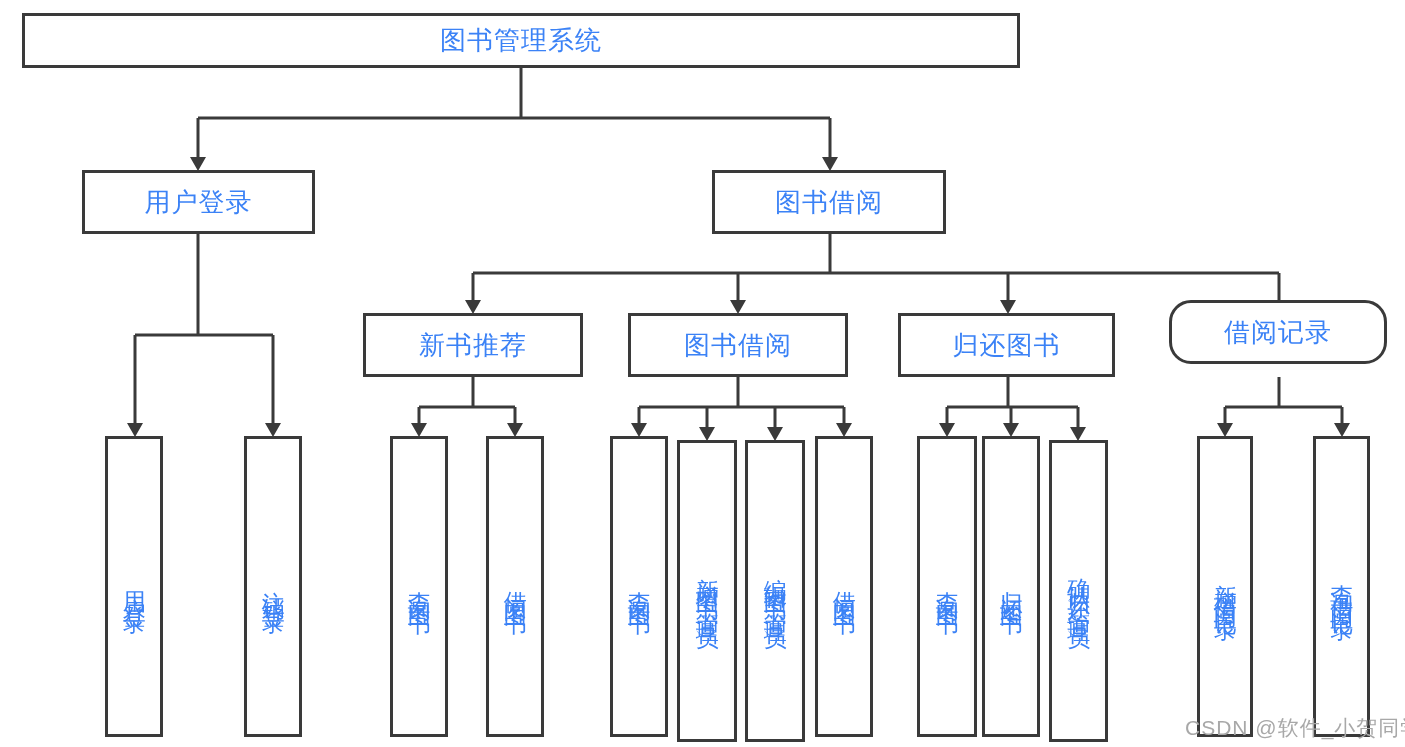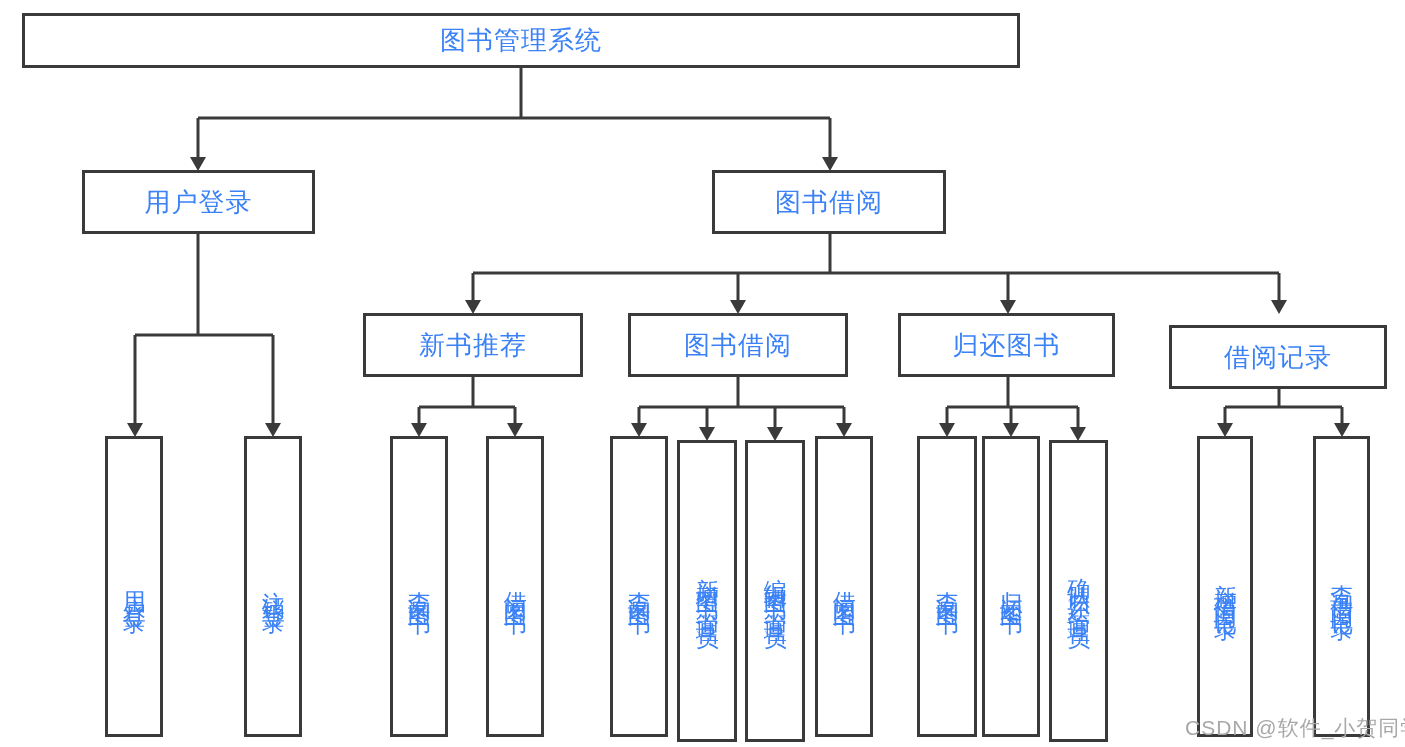--- a/index.html
+++ b/index.html
@@ -64,21 +64,21 @@
 
   <div class="node h" style="left:363px;top:313px;width:220px;height:64px;">
     <span>新书推荐</span>
   </div>
   <div class="node h" style="left:628px;top:313px;width:220px;height:64px;">
     <span>图书借阅</span>
   </div>
   <div class="node h" style="left:898px;top:313px;width:217px;height:64px;">
     <span>归还图书</span>
   </div>
-  <div class="node h" style="left:1169px;top:325px;width:218px;height:64px;">
+  <div class="node h" style="left:1169px;top:300px;width:218px;height:64px;border-radius:22px;">
     <span>借阅记录</span>
   </div>
 
   <div class="node v" style="left:105px;top:436px;width:58px;height:301px;">
     <span>用户登录</span>
   </div>
   <div class="node v" style="left:244px;top:436px;width:58px;height:301px;">
     <span>注销登录</span>
   </div>
 

